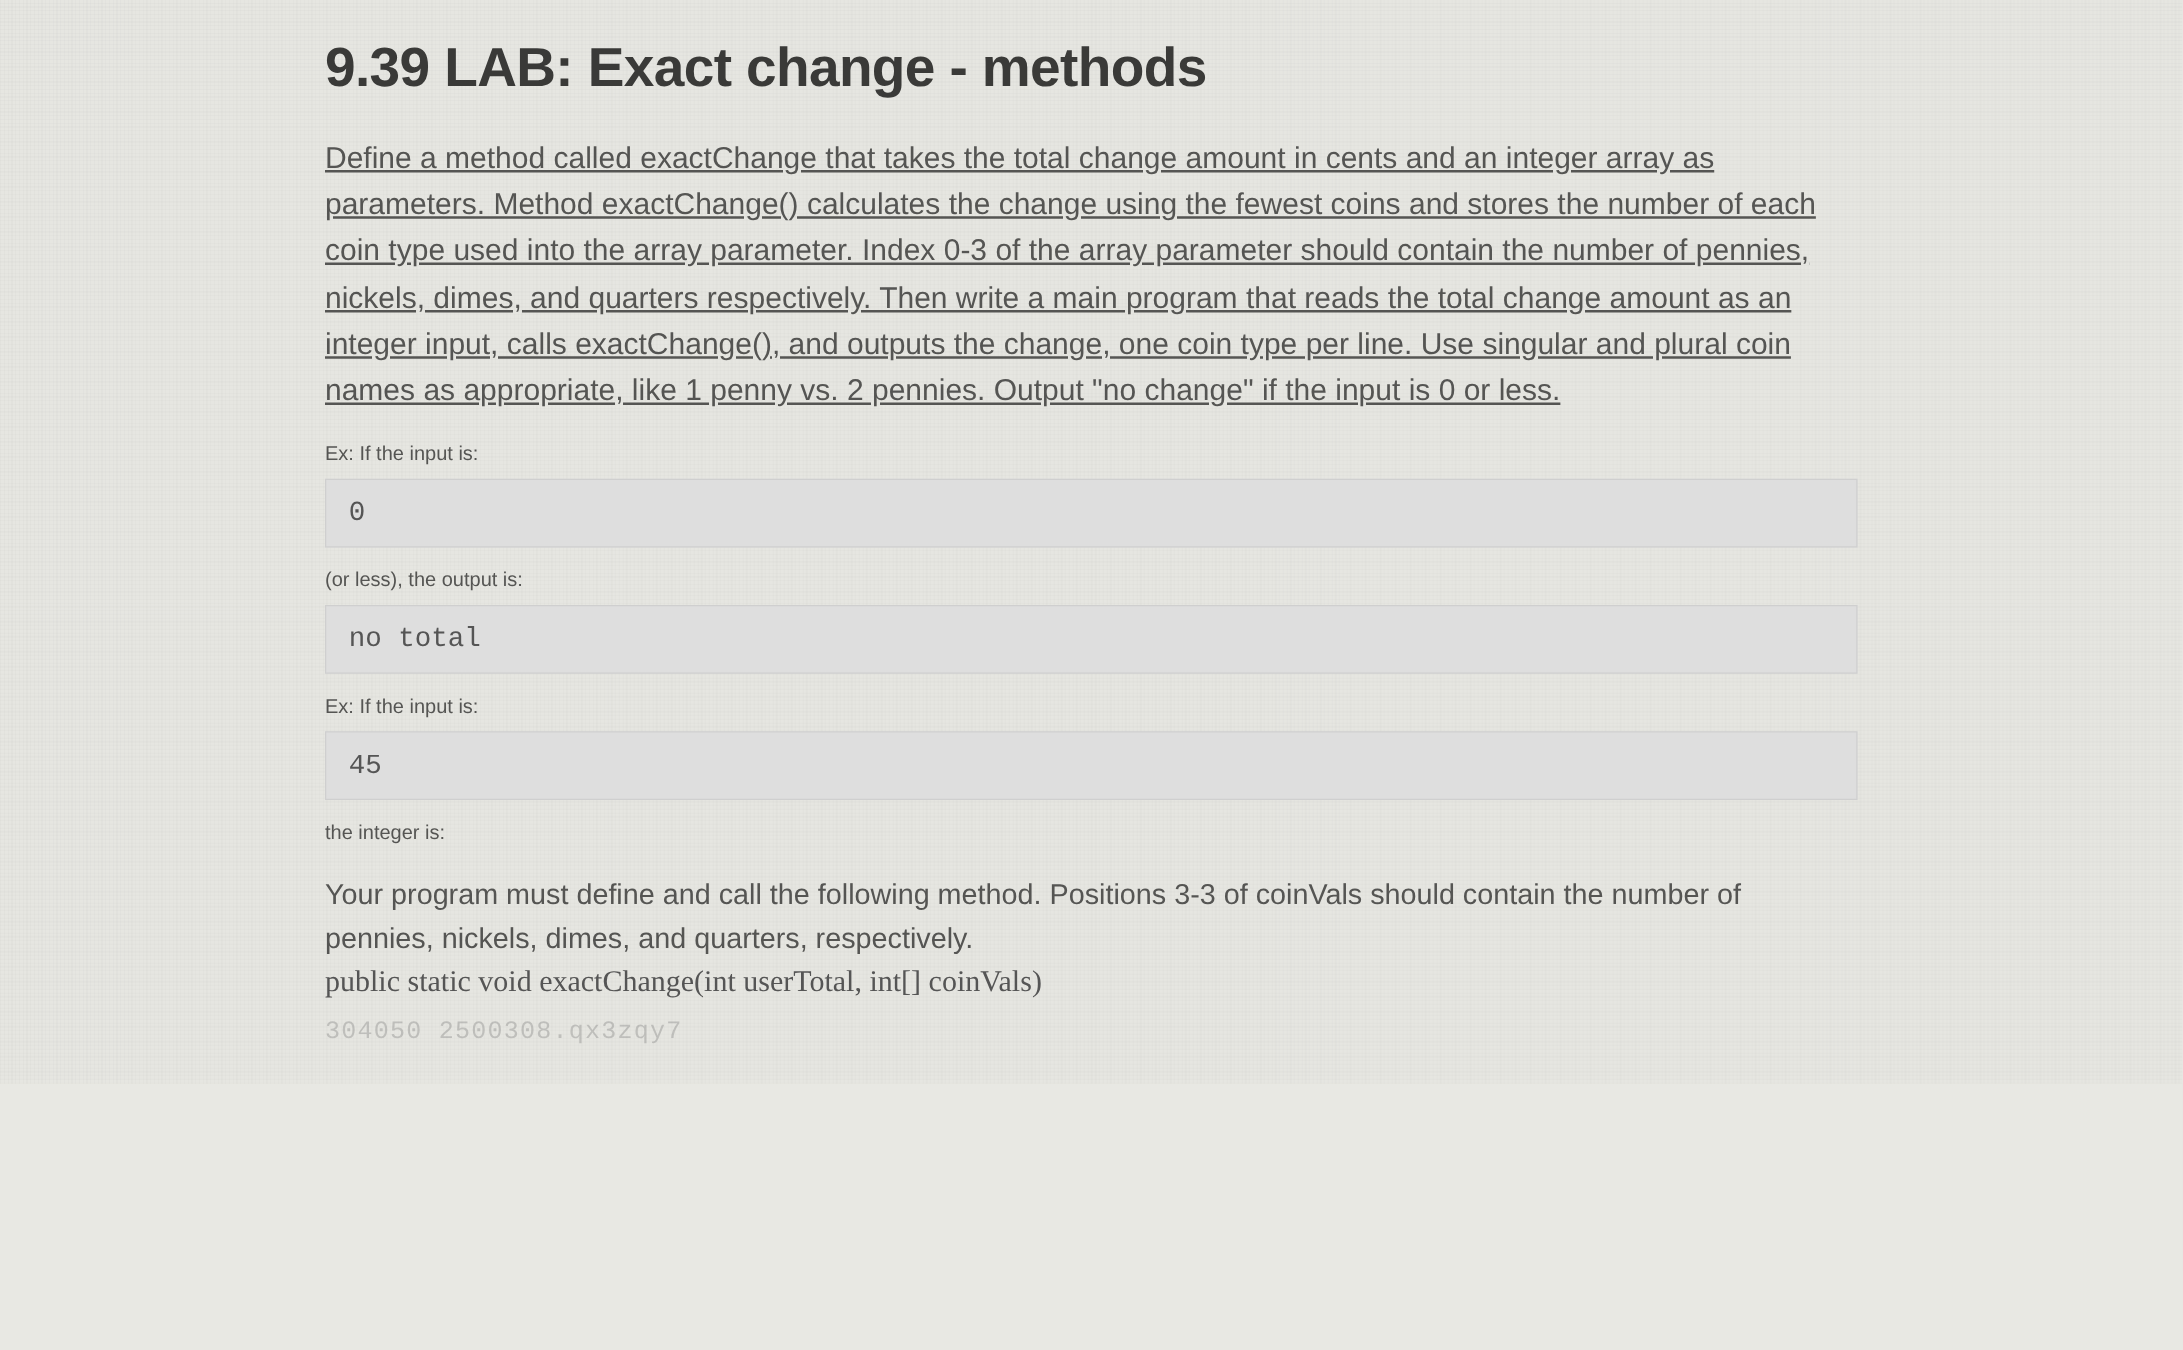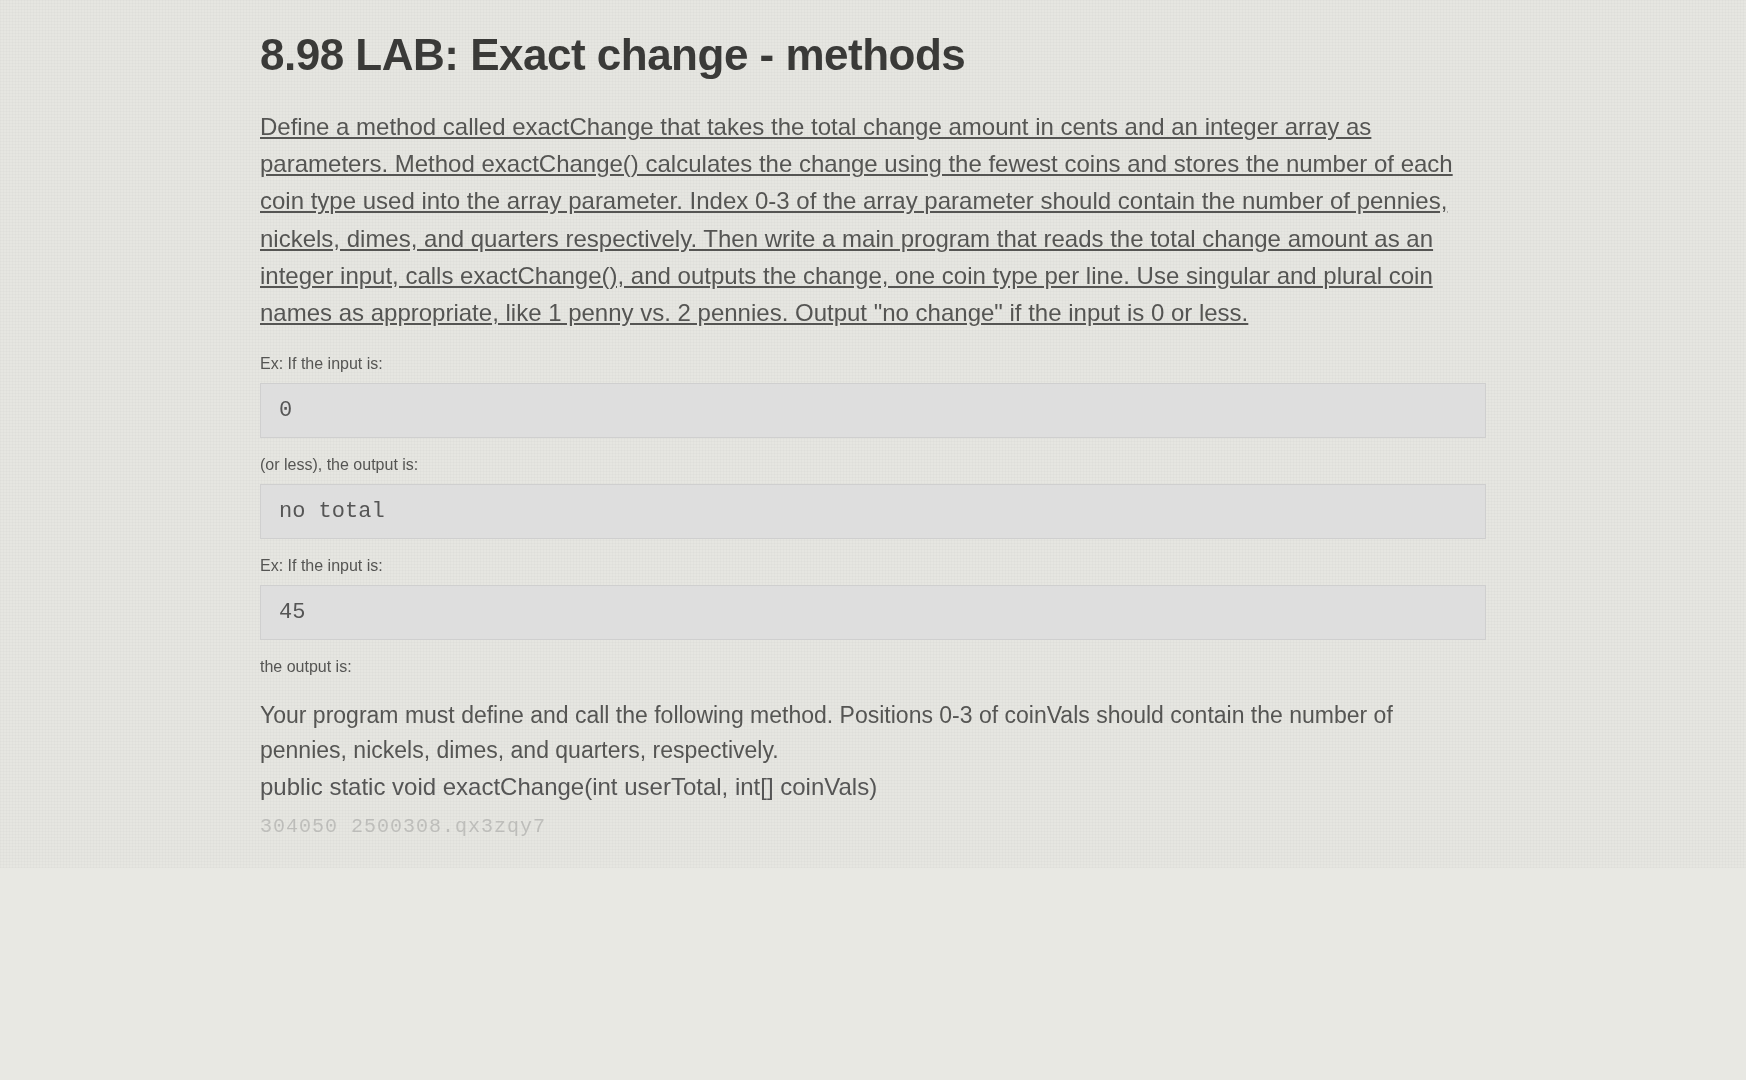--- a/index.html
+++ b/index.html
@@ -50,52 +50,52 @@
     white-space: pre;
     line-height: 1.5;
   }
   p.footer {
     font-size: 23px;
     line-height: 1.5;
     margin: 22px 0 6px 0;
     color: #555553;
   }
   code.sig {
-    font-family: Liberation Sans, sans-serif;
+    font-family: Liberation Serif, serif;
     font-size: 24px;
     color: #555;
     display: block;
     margin-top: 6px;
   }
   .watermark {
     font-family: "Courier New", monospace;
     font-size: 20px;
     color: rgba(120,120,120,0.35);
     margin-top: 14px;
     letter-spacing: 1px;
   }
 </style>
 </head>
 <body>
 
 <div class="page">
 
-  <h1 class="title">8.98 LAB: Exact change - methods</h1>
+  <h1 class="title">9.39 LAB: Exact change - methods</h1>
 
   <p class="body">Define a method called exactChange that takes the total change amount in cents and an integer array as parameters. Method exactChange() calculates the change using the fewest coins and stores the number of each coin type used into the array parameter. Index 0-3 of the array parameter should contain the number of pennies, nickels, dimes, and quarters respectively. Then write a main program that reads the total change amount as an integer input, calls exactChange(), and outputs the change, one coin type per line. Use singular and plural coin names as appropriate, like 1 penny vs. 2 pennies. Output "no change" if the input is 0 or less.</p>
 
   <p class="lead">Ex: If the input is:</p>
   <pre class="codebox">0</pre>
 
   <p class="lead">(or less), the output is:</p>
   <pre class="codebox">no total</pre>
 
   <p class="lead">Ex: If the input is:</p>
   <pre class="codebox">45</pre>
 
-  <p class="lead">the output is:</p>
+  <p class="lead">the integer is:</p>
 
-  <p class="footer">Your program must define and call the following method. Positions 0-3 of coinVals should contain the number of pennies, nickels, dimes, and quarters, respectively.</p>
+  <p class="footer">Your program must define and call the following method. Positions 3-3 of coinVals should contain the number of pennies, nickels, dimes, and quarters, respectively.</p>
   <code class="sig">public static void exactChange(int userTotal, int[] coinVals)</code>
 
   <div class="watermark">304050 2500308.qx3zqy7</div>
 
 </div>
 
 </body></html>

